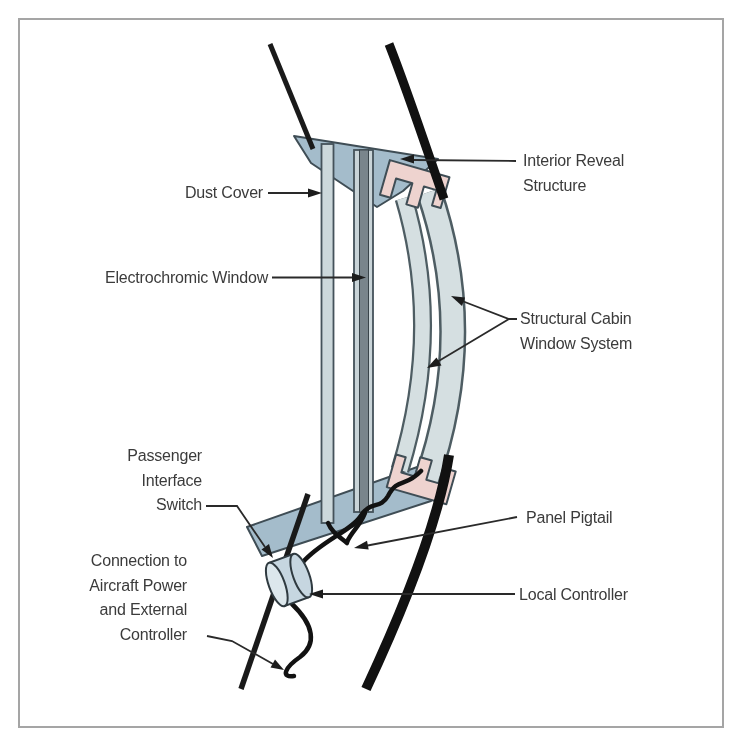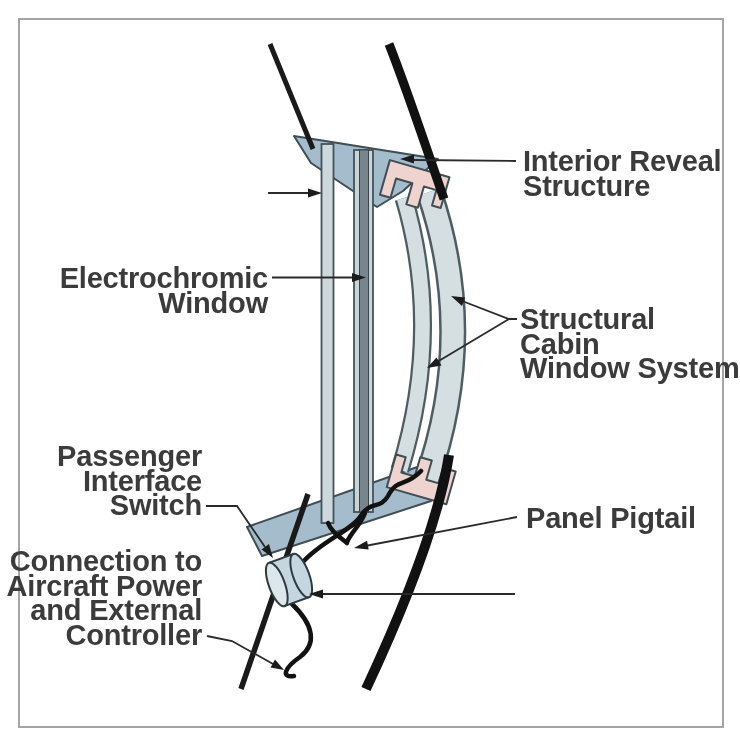--- a/index.html
+++ b/index.html
@@ -6,22 +6,22 @@
   #stage{
     position:relative;
     width:740px;height:748px;
     background:#ffffff;
     font-family:"Liberation Sans", sans-serif;
     overflow:hidden;
   }
   #diagram-svg{position:absolute;left:0;top:0;}
   .lbl{
     position:absolute;
-    font-size:29px;
-    font-weight:bold;
+    font-size:16px;
+    font-weight:normal;
     color:#3b3b3b;
     line-height:24.5px;
     white-space:pre-line;
     letter-spacing:-0.2px;
   }
   .lbl.right-al{text-align:right;}
   .lbl.left-al{text-align:left;}
 </style>
 </head>
 <body>
@@ -93,34 +93,36 @@
       <polygon points="400,159 414,154.5 414,163.5"></polygon>
       <polygon points="451,296 465,297.5 462,306"></polygon>
       <polygon points="427,368 436.5,357.5 441.5,365.5"></polygon>
       <polygon points="273,558 261.5,549.5 269,544"></polygon>
       <polygon points="284,670 270.5,667.5 275,659.5"></polygon>
       <polygon points="354,548 367,540.8 368.7,549.6"></polygon>
       <polygon points="309,594 323,589.5 323,598.5"></polygon>
     </g>
   </svg>
 
+  <div class="lbl right-al" style="right:477px;top:181px;">Dust Cover</div>
 
   <div class="lbl right-al" style="right:472px;top:266px;">Electrochromic Window</div>
 
   <div class="lbl left-al" style="left:523px;top:149px;">Interior Reveal
 Structure</div>
 
   <div class="lbl right-al" style="right:538px;top:444px;">Passenger
 Interface
 Switch</div>
 
   <div class="lbl left-al" style="left:520px;top:307px;">Structural Cabin
 Window System</div>
 
-  <div class="lbl right-al" style="right:538px;top:549px;">Connection to
+  <div class="lbl right-al" style="right:553px;top:549px;">Connection to
 Aircraft Power
 and External
 Controller</div>
 
   <div class="lbl left-al" style="left:526px;top:506px;">Panel Pigtail</div>
 
+  <div class="lbl left-al" style="left:519px;top:583px;">Local Controller</div>
 
 </div>
 
 </body></html>

